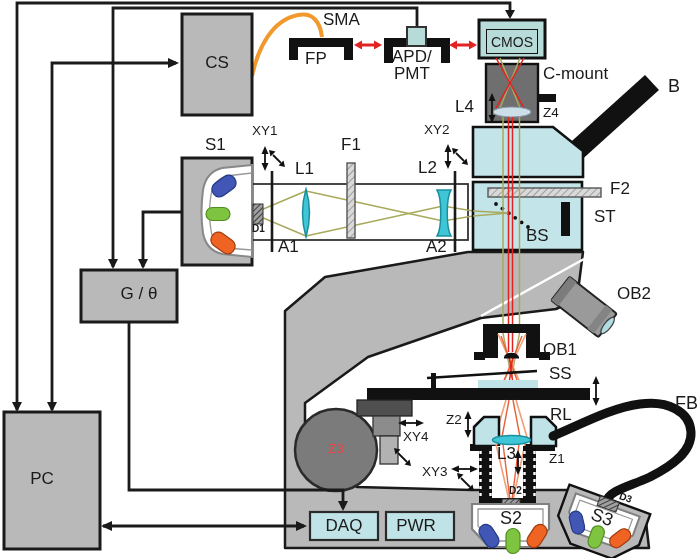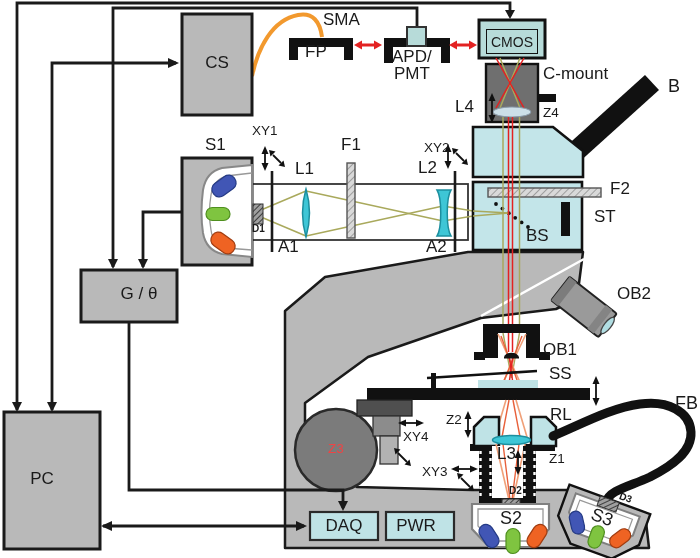--- a/index.html
+++ b/index.html
@@ -309,35 +309,35 @@
           <rect x="-6.5" y="-11.5" width="13" height="23" rx="6.5" fill="#7fc440" stroke="#4f8f1f" stroke-width="1.2"></rect>
         </g>
     <g transform="translate(23,10) rotate(33)">
           <rect x="-6.5" y="-11.5" width="13" height="23" rx="6.5" fill="#ef6323" stroke="#a03c10" stroke-width="1.2"></rect>
         </g>
     <rect x="-10" y="-23" width="20" height="10" fill="url(#hatchD)" stroke="#333" stroke-width="1"></rect>
   </g>
 </svg>
 
 <span class="lbl" style="left:323px;top:11px">SMA</span>
-<span class="lbl" style="left:305px;top:43px">FP</span>
+<span class="lbl" style="left:305px;top:50px">FP</span>
 <span class="lbl" style="left:392px;top:48px">APD/</span>
 <span class="lbl" style="left:394px;top:65px">PMT</span>
 <div class="cmos-frame">CMOS</div>
 <span class="lbl" style="left:543px;top:65px">C-mount</span>
 <span class="lbl lbl-lg" style="left:668px;top:77px">B</span>
 <span class="lbl" style="left:455px;top:98px">L4</span>
 <span class="lbl lbl-sm" style="left:543px;top:106px">Z4</span>
 <span class="lbl ctr" style="left:182px;top:54px;width:70px">CS</span>
 <span class="lbl" style="left:205px;top:136px">S1</span>
 <span class="lbl lbl-sm" style="left:252px;top:124px">XY1</span>
 <span class="lbl" style="left:295px;top:160px">L1</span>
 <span class="lbl" style="left:341px;top:136px">F1</span>
 <span class="lbl" style="left:418px;top:159px">L2</span>
-<span class="lbl lbl-sm" style="left:424px;top:141px">XY2</span>
+<span class="lbl lbl-sm" style="left:424px;top:123px">XY2</span>
 <span class="lbl" style="left:278px;top:238px">A1</span>
 <span class="lbl" style="left:426px;top:238px">A2</span>
 <span class="lbl lbl-xs" style="left:252px;top:224px">D1</span>
 <span class="lbl" style="left:610px;top:180px">F2</span>
 <span class="lbl" style="left:594px;top:208px">ST</span>
 <span class="lbl" style="left:526px;top:227px">BS</span>
 <span class="lbl ctr" style="left:81px;top:285px;width:116px">G / θ</span>
 <span class="lbl ctr" style="left:4px;top:470px;width:76px">PC</span>
 <span class="lbl" style="left:543px;top:341px">OB1</span>
 <span class="lbl" style="left:617px;top:285px">OB2</span>

